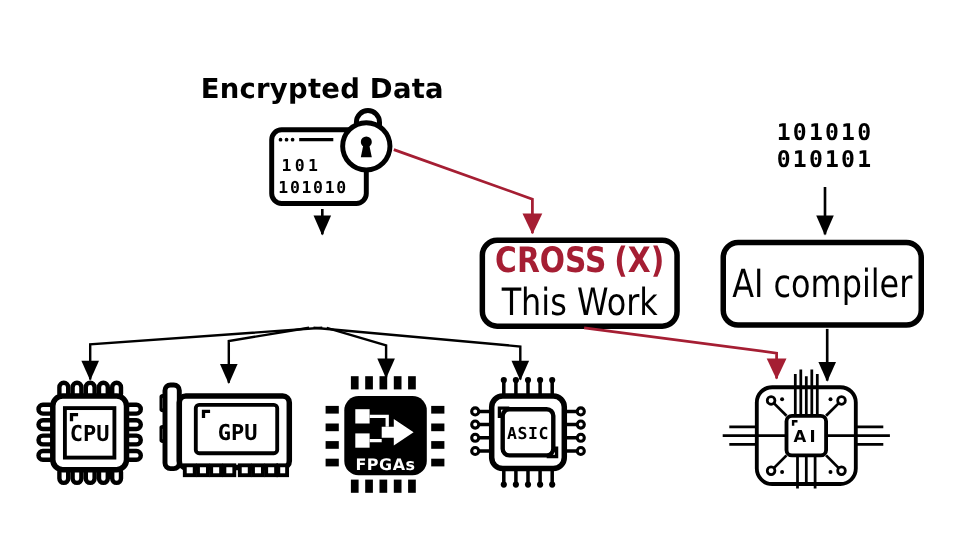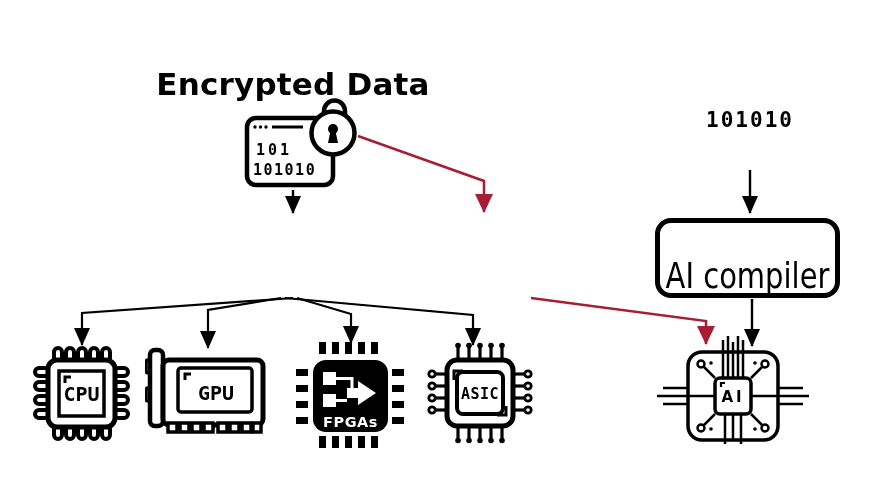--- a/index.html
+++ b/index.html
@@ -2,21 +2,21 @@
 <html style="--accent: #a51e33;"><head>
 <meta charset="utf-8">
 <style>
   :root { --accent: #a51e33; --ink: #000000; }
   html,body { margin:0; padding:0; background:#fff; }
   .stage {
     position:relative; width:880px; height:495px; background:#fff;
     font-family:"DejaVu Sans", sans-serif; color:var(--ink); overflow:hidden;
   }
   .abs { position:absolute; }
-  .title { font-weight:bold; font-size:31px; text-align:center; letter-spacing:0.2px; }
+  .title { font-weight:bold; font-size:25px; text-align:center; letter-spacing:0.2px; }
   .box {
     position:absolute; background:#fff; border:5px solid #000; border-radius:16px;
     display:flex; align-items:center; justify-content:center; text-align:center;
     box-sizing:border-box;
   }
   .box-label { font-size:29px; transform:scaleY(1.22); white-space:nowrap; }
   .label-stack { transform:scaleY(1.18); line-height:1.12; }
   .cross-line1 { color:var(--accent); font-weight:bold; font-size:27px; white-space:nowrap; }
   .cross-word { margin-right:7px; }
   .cross-paren { font-weight:600; }
@@ -39,20 +39,21 @@
 </style>
 </head>
 <body>
 
 <div class="stage">
 
   <div class="abs title" style="left:133px; top:66px; width:320px;">Encrypted Data</div>
 
   <div class="binary-block" style="left:670px; top:108px; width:160px;">
     <div>101010</div>
+    <div>010101</div>
   </div>
 
   <svg class="abs" style="left:240px; top:98px;" width="150" height="96" viewBox="0 0 150 96">
     <g>
       <rect x="7" y="20" width="86" height="67" rx="9" class="fill-w" stroke="#000" stroke-width="4.5"></rect>
       <circle cx="15" cy="29" r="1.7" class="fill-k"></circle>
       <circle cx="20.5" cy="29" r="1.7" class="fill-k"></circle>
       <circle cx="26" cy="29" r="1.7" class="fill-k"></circle>
       <line x1="32" y1="29" x2="63" y2="29" class="stroke-k" stroke-width="3"></line>
       <text x="16" y="57" font-size="15" letter-spacing="3" class="icon-mono">101</text>
@@ -60,22 +61,28 @@
     </g>
     <g>
       <path d="M84,19 V13 A10.5,10.5 0 0 1 105,13 V19" class="stroke-k" stroke-width="4.5"></path>
       <circle cx="93" cy="35" r="21.5" class="fill-w" stroke="#000" stroke-width="4.5"></circle>
       <circle cx="93" cy="31" r="5" class="fill-k"></circle>
       <path d="M90.5,33 L95.5,33 L98,45 L88,45 Z" class="fill-k"></path>
     </g>
   </svg>
 
 
-
-  <div class="box" style="left:655px; top:218px; width:185px; height:80px;align-items:flex-end;">
+  <div class="box" style="left:436px; top:216px; width:182px; height:83px;">
+    <div class="label-stack">
+      <div class="cross-line1"><span class="cross-word">CROSS</span><span class="cross-paren">(</span><span>X</span><span class="cross-paren">)</span></div>
+      <div class="cross-line2">This Work</div>
+    </div>
+  </div>
+
+  <div class="box" style="left:655px; top:218px; width:185px; height:80px;">
     <span class="box-label">AI compiler</span>
   </div>
 
   <svg class="abs" style="left:28px; top:340px;" width="108" height="108" viewBox="0 0 108 108">
     <g class="fill-w" stroke="#000" stroke-width="4">
       <rect x="26" y="8" width="8" height="14" rx="4"></rect>
         <rect x="38" y="8" width="8" height="14" rx="4"></rect>
       <rect x="50" y="8" width="8" height="14" rx="4"></rect>
         <rect x="62" y="8" width="8" height="14" rx="4"></rect>
       <rect x="74" y="8" width="8" height="14" rx="4"></rect>

